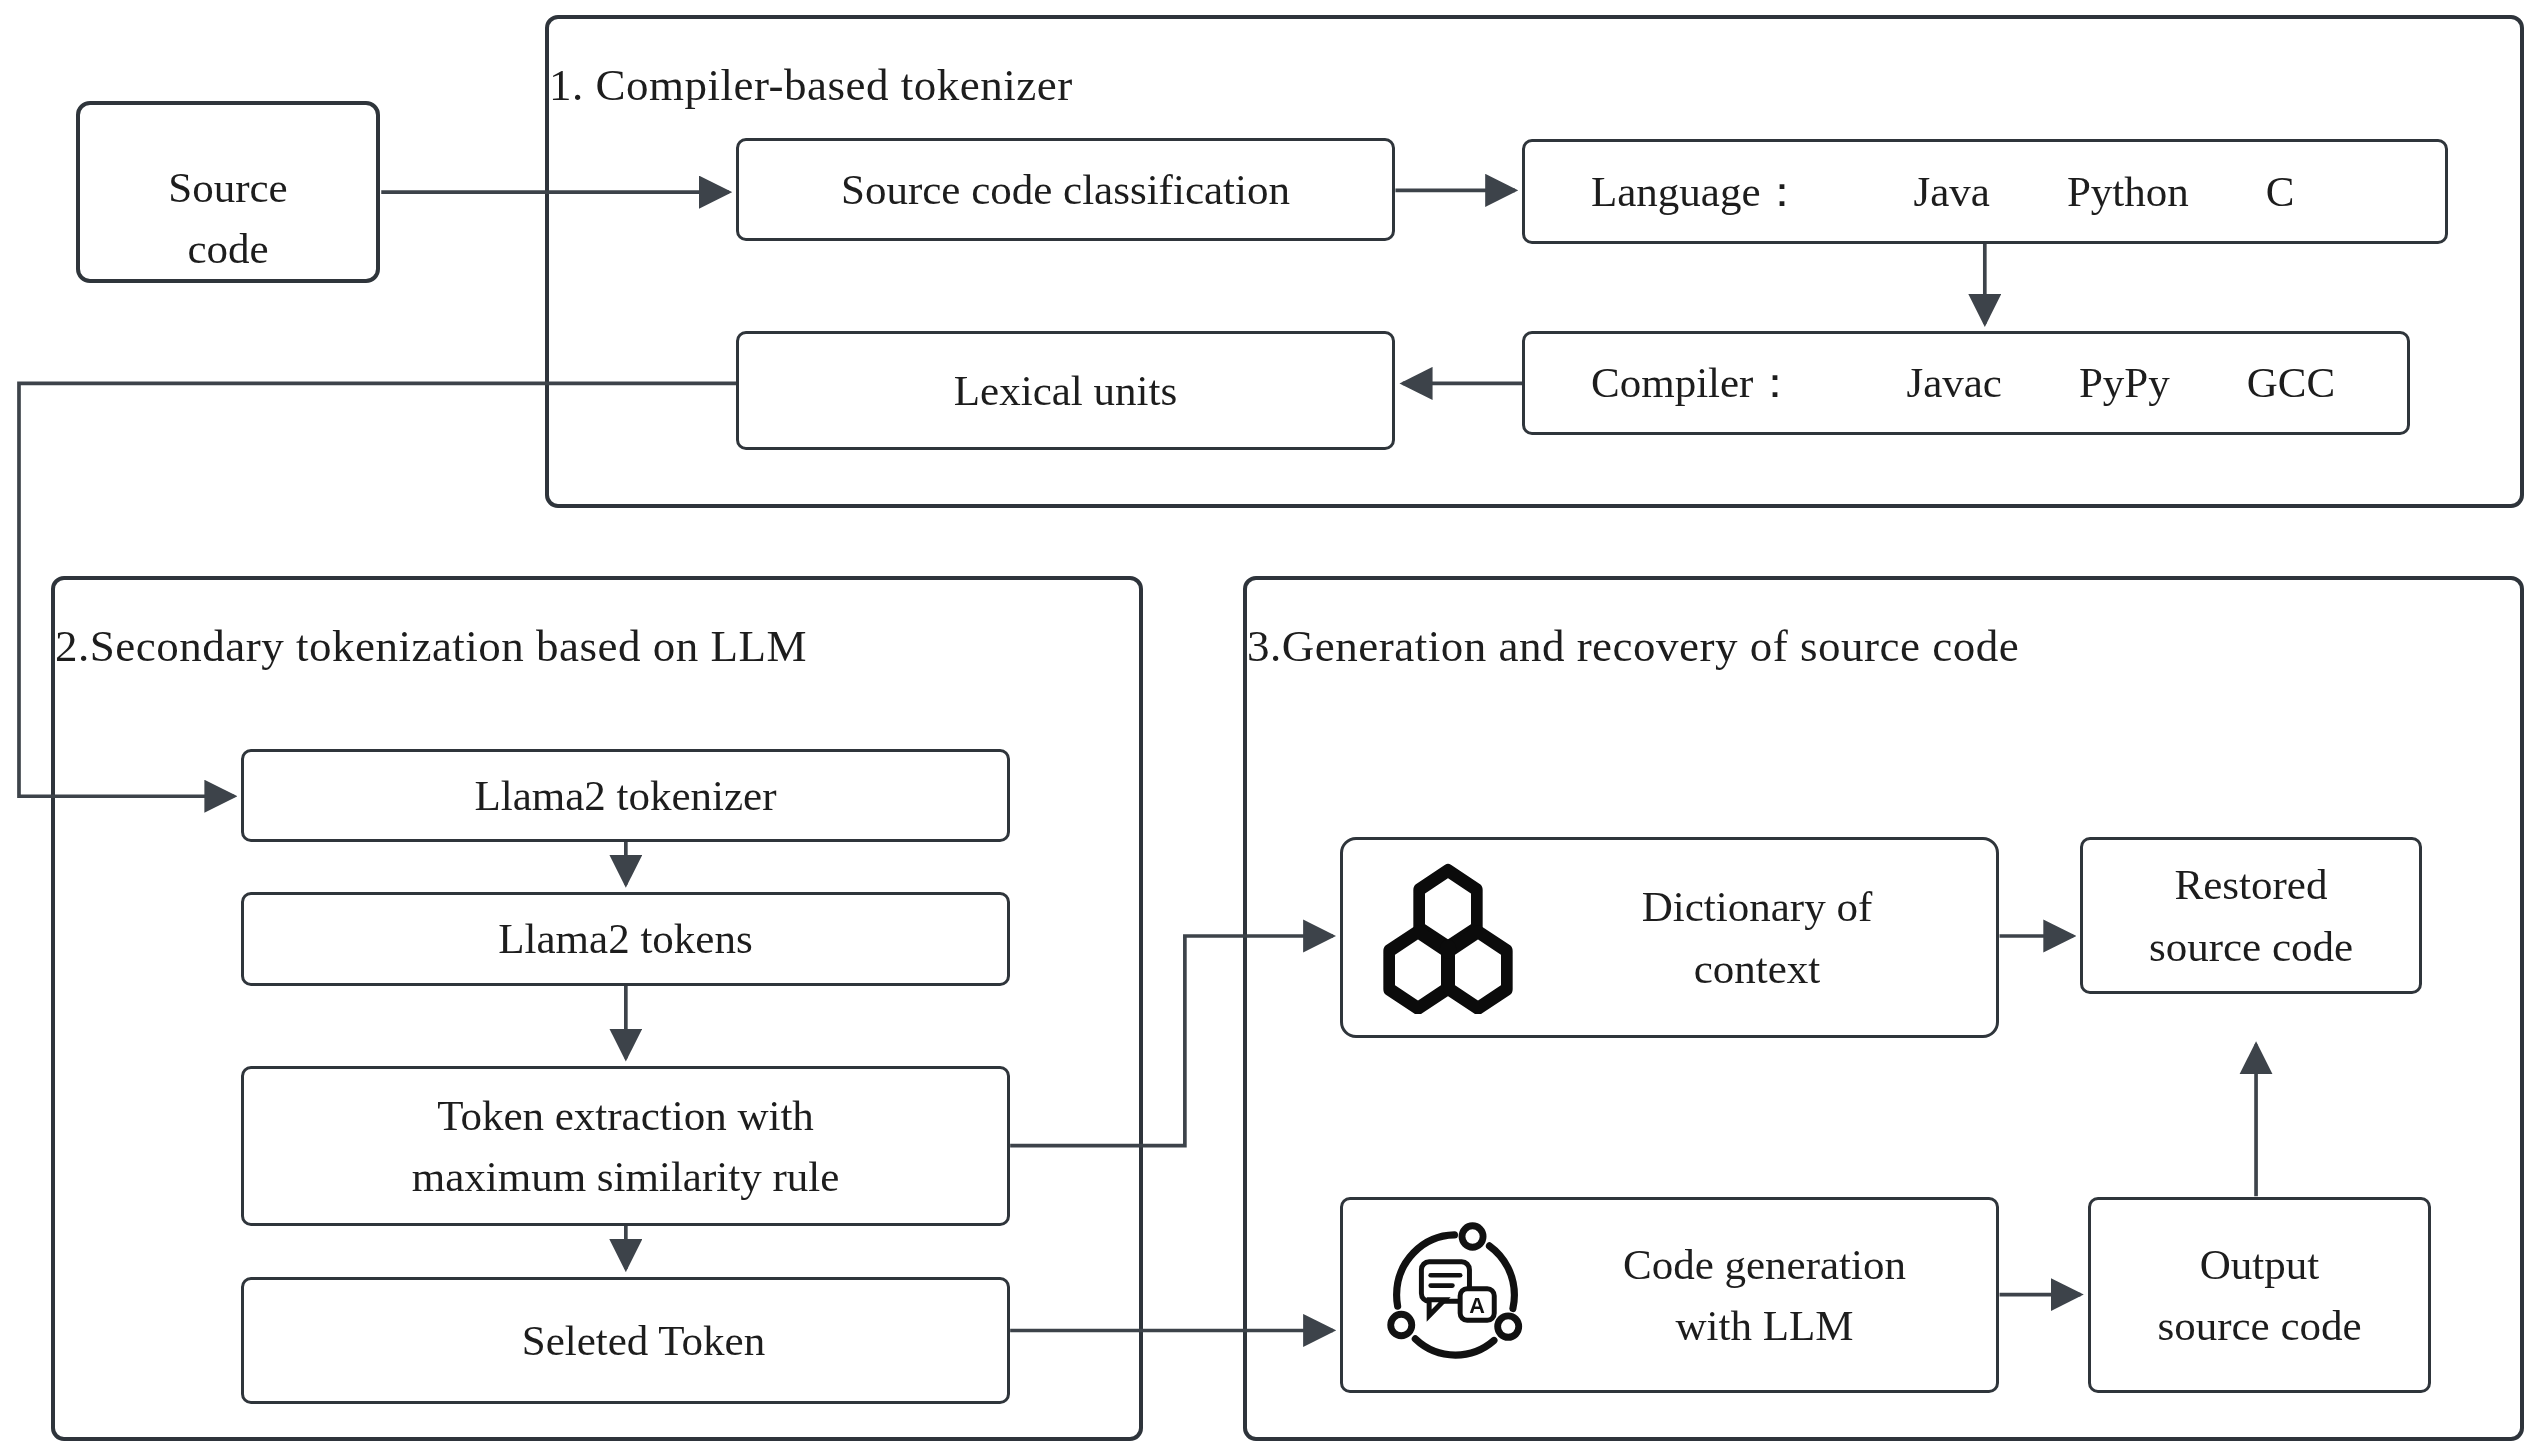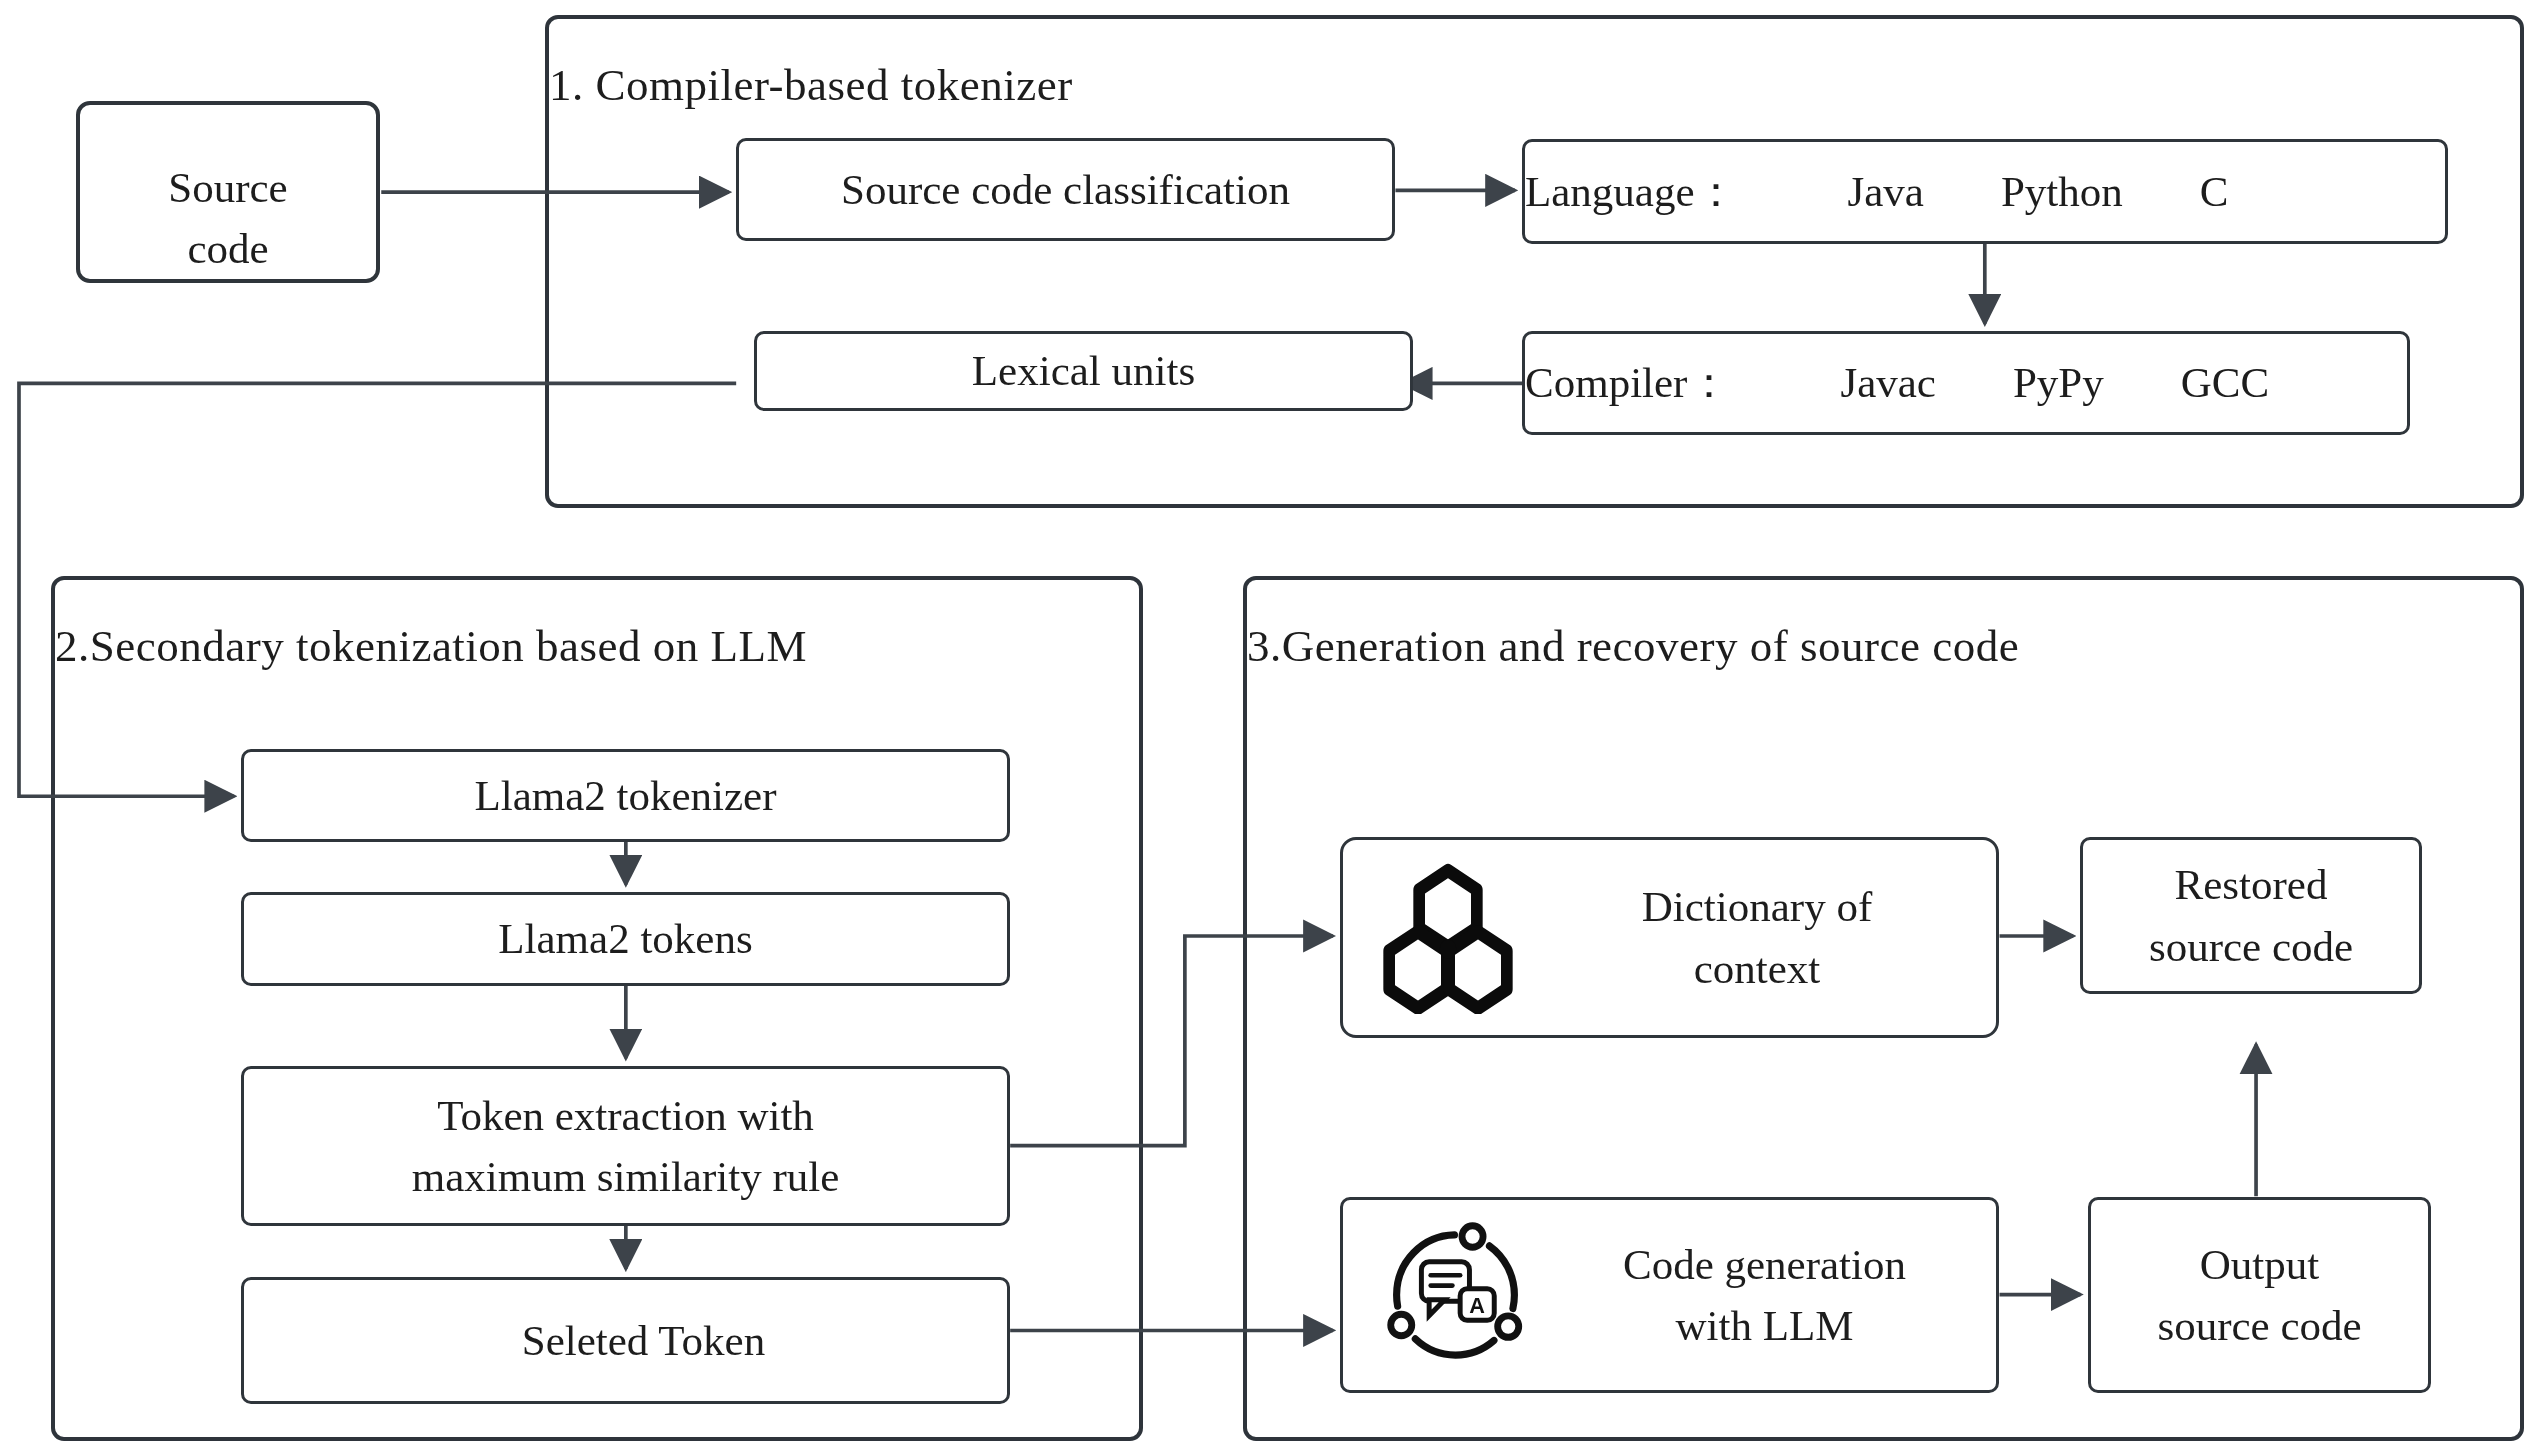--- a/index.html
+++ b/index.html
@@ -51,21 +51,21 @@
     display:flex;
     align-items:center;
     justify-content:center;
     text-align:center;
     font-size:43px;
     line-height:1.42;
     z-index:3;
   }
   .box .label span{display:block;}
   .source-box{border-width:4.6px;border-radius:14px;}
-  .row-box{justify-content:flex-start;}
+  .row-box{justify-content:flex-start;padding-left:66px;}
   .row-label{margin-right:110px;white-space:nowrap;}
   .row-item{margin-right:77px;white-space:nowrap;}
   .row-item:last-child{margin-right:0;}
   .icon-box{justify-content:flex-start;padding-left:35px;}
   .icon-box .label{
     flex:1 1 auto;
     display:flex;
     flex-direction:column;
     align-items:center;
     justify-content:center;
@@ -127,21 +127,21 @@
     <span>Source code classification</span>
   </div>
 
   <div class="box row-box" style="left:1522px;top:139px;width:926px;height:105px;">
     <span class="row-label">Language：</span>
     <span class="row-item">Java</span>
     <span class="row-item">Python</span>
     <span class="row-item">C</span>
   </div>
 
-  <div class="box" style="left:754px;top:331px;width:659px;height:80px;">
+  <div class="box" style="left:736px;top:331px;width:659px;height:119px;">
     <span>Lexical units</span>
   </div>
 
   <div class="box row-box" style="left:1522px;top:331px;width:888px;height:104px;">
     <span class="row-label">Compiler：</span>
     <span class="row-item">Javac</span>
     <span class="row-item">PyPy</span>
     <span class="row-item">GCC</span>
   </div>
 

